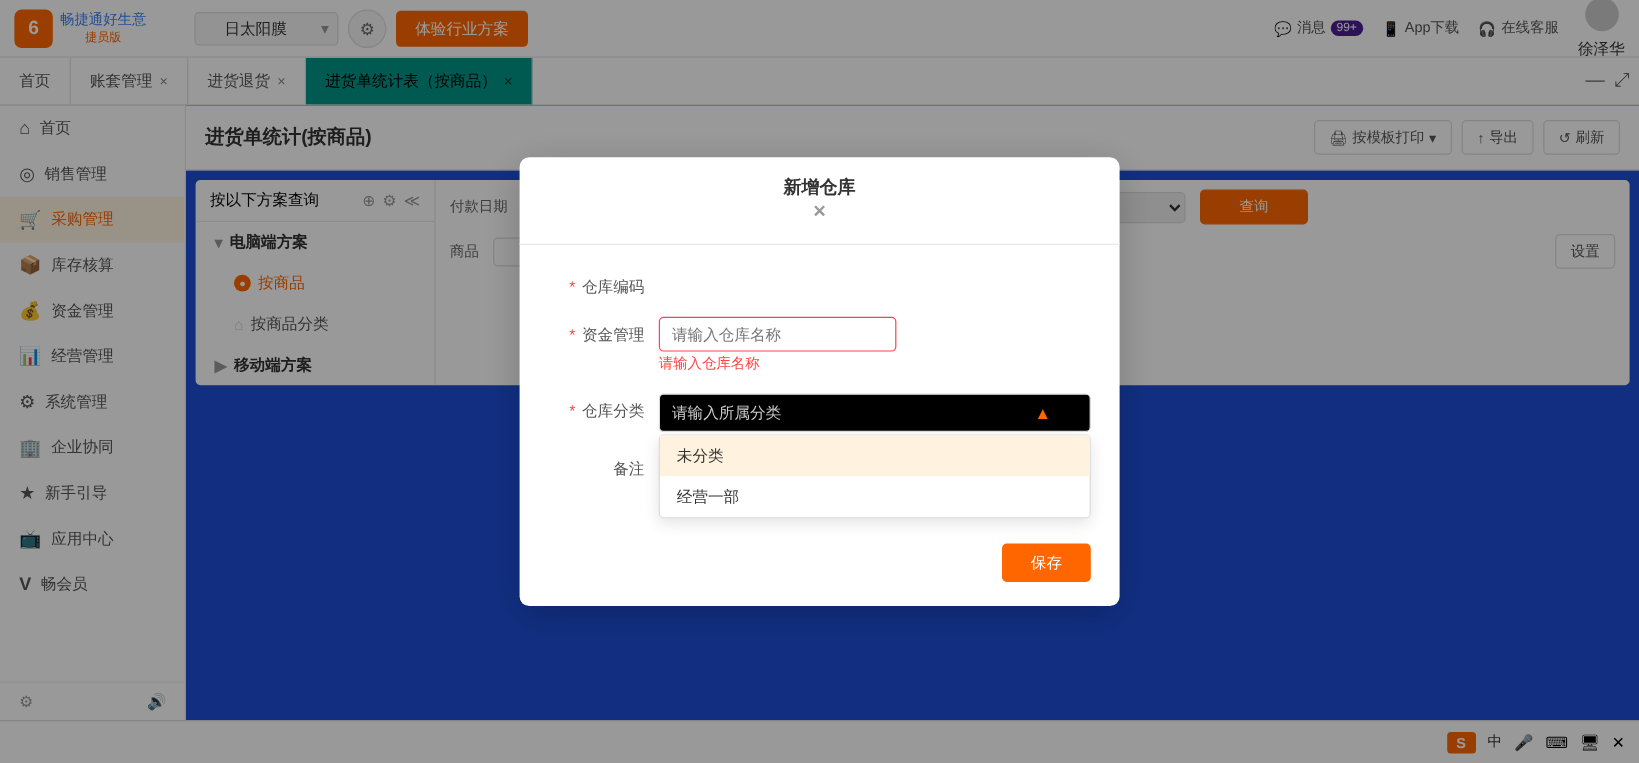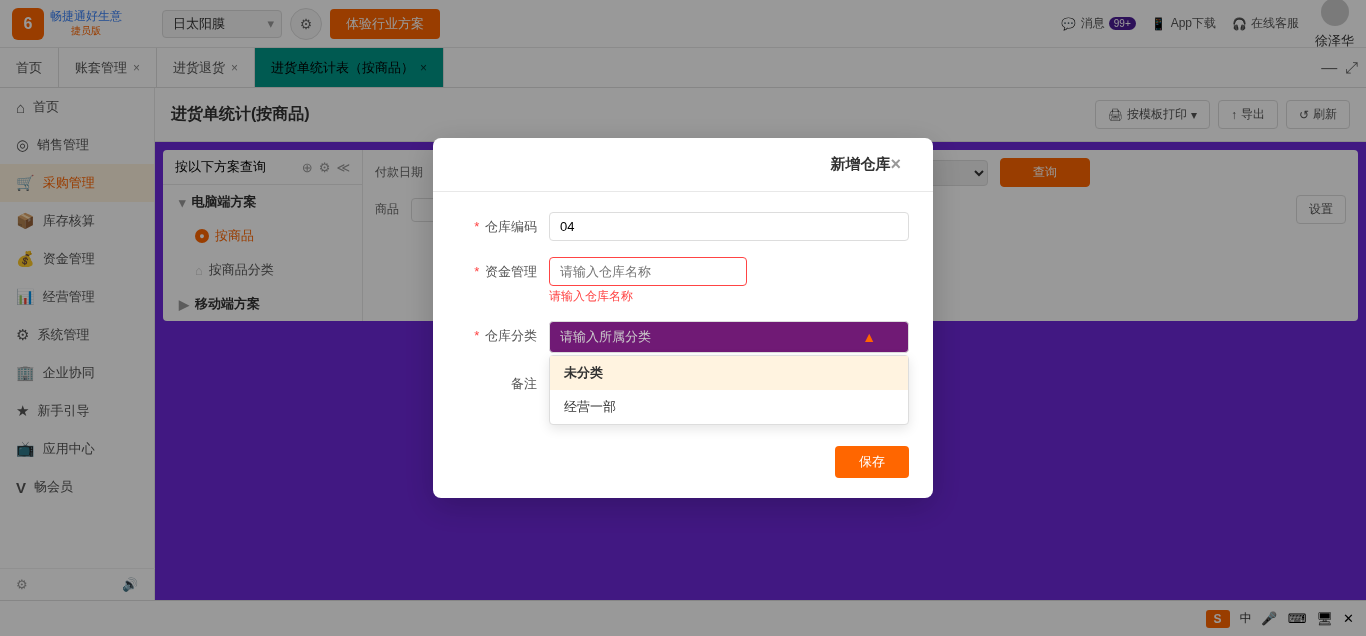--- a/index.html
+++ b/index.html
@@ -30,21 +30,21 @@
       color: white; font-weight: bold; font-size: 16px;
     }
     .logo-text { font-size: 12px; color: #3b82f6; line-height: 1.3; }
     .logo-badge { font-size: 10px; color: #ff6600; text-align: center; }
     .header-middle { flex: 1; display: flex; align-items: center; gap: 8px; }
     .store-selector {
       background: #f5f5f5; border: 1px solid #ddd; border-radius: 4px;
       padding: 4px 28px 4px 10px; font-size: 13px; color: #333;
       position: relative; min-width: 120px; cursor: pointer;
     }
-    .store-selector-wrap { position: relative; display: inline-flex; align-items: center; }
+    .store-selector-wrap { position: relative; display: inline-flex; align-items: center; text-align: center; }
     .store-selector-wrap::after { content: '▾'; position: absolute; right: 8px; color: #999; pointer-events: none; }
     .gear-btn {
       width: 32px; height: 32px; background: #f5f5f5; border: 1px solid #ddd;
       border-radius: 50%; display: flex; align-items: center; justify-content: center;
       cursor: pointer; color: #666; font-size: 14px;
     }
     .trial-btn {
       background: #ff6600; color: white; border: none; border-radius: 4px;
       padding: 6px 16px; font-size: 13px; cursor: pointer;
     }
@@ -84,21 +84,21 @@
       overflow-y: auto;
     }
     .sidebar-item {
       display: flex; align-items: center; gap: 8px;
       padding: 10px 16px; color: #555; font-size: 13px; cursor: pointer;
     }
     .sidebar-item.active { background: #fff3e0; color: #ff6600; }
     .sidebar-icon { font-size: 15px; }
 
     
-    .content { flex: 1; background: #6d28d9; overflow: hidden; position: relative; }
+    .content { flex: 1; background: #1d4ed8; overflow: hidden; position: relative; }
     .content-header {
       background: white; padding: 12px 16px;
       display: flex; align-items: center; justify-content: space-between;
       border-bottom: 1px solid #e8e8e8;
     }
     .page-title { font-size: 16px; font-weight: bold; color: #333; }
     .content-actions { display: flex; align-items: center; gap: 8px; }
     .action-btn {
       display: flex; align-items: center; gap: 4px;
       padding: 5px 12px; border: 1px solid #ddd; border-radius: 4px;
@@ -136,50 +136,50 @@
 
     
     .dialog {
       background: white; border-radius: 8px; width: 500px;
       box-shadow: 0 8px 32px rgba(0,0,0,0.2);
       position: relative; overflow: visible;
     }
     .dialog-header {
       padding: 16px 32px; border-bottom: 1px solid #e8e8e8;
       display: flex; align-items: center; justify-content: flex-end;
-      font-size: 15px; font-weight: bold; color: #333;
+      font-size: 15px; font-weight: bold; color: #333; flex-direction: column;
     }
     .dialog-close { cursor: pointer; color: #999; font-size: 18px; }
     .dialog-body { padding: 20px 24px; }
     .field-row { margin-bottom: 16px; display: flex; align-items: flex-start; gap: 12px; }
     .field-label { width: 80px; text-align: right; color: #555; font-size: 13px; padding-top: 6px; flex-shrink: 0; }
     .required { color: #ff4444; margin-right: 2px; }
     .field-input {
       flex: 1; border: 1px solid #ddd; border-radius: 4px;
       padding: 6px 10px; font-size: 13px; outline: none;
     }
     .field-input.error { border-color: #ff4444; }
     .error-msg { color: #ff4444; font-size: 12px; margin-top: 2px; display: block; }
     .field-input-wrap { flex: 1; position: relative; }
     .dropdown-trigger {
       flex: 1; border: 1px solid #ddd; border-radius: 4px;
       padding: 6px 32px 6px 10px; font-size: 13px; outline: none;
-      background: #701a75; cursor: pointer; color: #ccc; position: relative;
+      background: #000000; cursor: pointer; color: #ccc; position: relative;
       display: flex; align-items: center; justify-content: space-between;
     }
     .dropdown-trigger .arrow { color: #ff6600; font-size: 14px; }
     .dropdown-menu {
       position: absolute; top: calc(100% + 2px); left: 0; right: 0;
       background: white; border: 1px solid #ddd; border-radius: 4px;
       box-shadow: 0 4px 12px rgba(0,0,0,0.1); z-index: 200;
     }
     .dropdown-item {
       padding: 8px 14px; font-size: 13px; color: #333; cursor: pointer;
     }
-    .dropdown-item.selected { background: #fff3e0; font-weight: bold; }
+    .dropdown-item.selected { background: #fff3e0; }
     .dialog-footer {
       padding: 12px 24px 20px; display: flex; justify-content: flex-end; gap: 10px;
     }
     .btn-save {
       background: #ff6600; color: white; border: none; border-radius: 4px;
       padding: 7px 24px; font-size: 13px; cursor: pointer;
     }
   </style>
 </head>
 <body>
@@ -383,21 +383,20 @@
       <span>新增仓库</span>
       <span class="dialog-close">×</span>
     </div>
     <div class="dialog-body">
 
       <div class="field-row">
         <div class="field-label">
           <span class="required">*</span>
           <span>仓库编码</span>
         </div>
-        <input class="field-input" type="text" value="04" style="">
       </div>
 
       <div class="field-row">
         <div class="field-label">
           <span class="required">*</span>
           <span>资金管理</span>
         </div>
         <div class="field-input-wrap">
           <input class="field-input error" type="text" placeholder="请输入仓库名称" style="">
           <span class="error-msg">请输入仓库名称</span>

